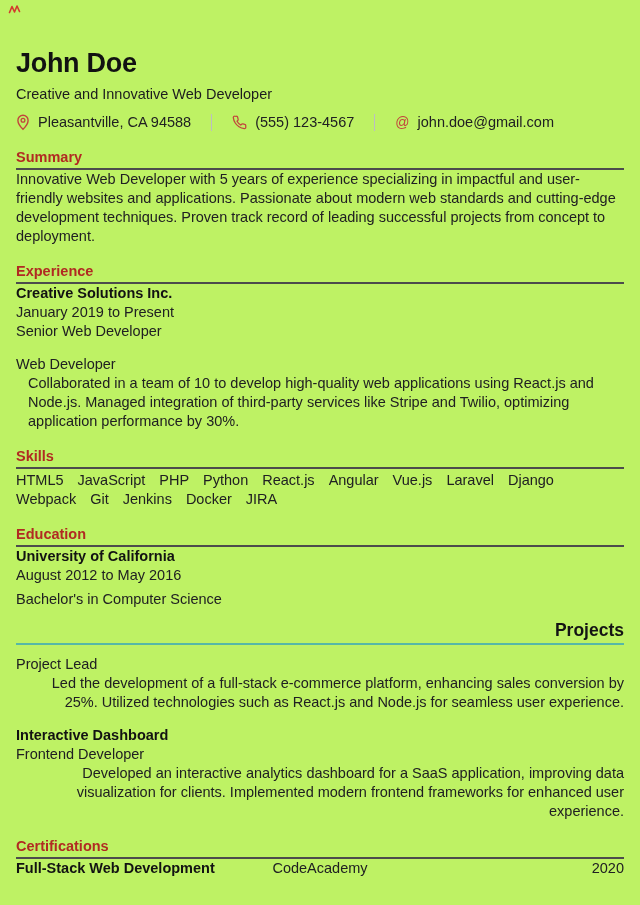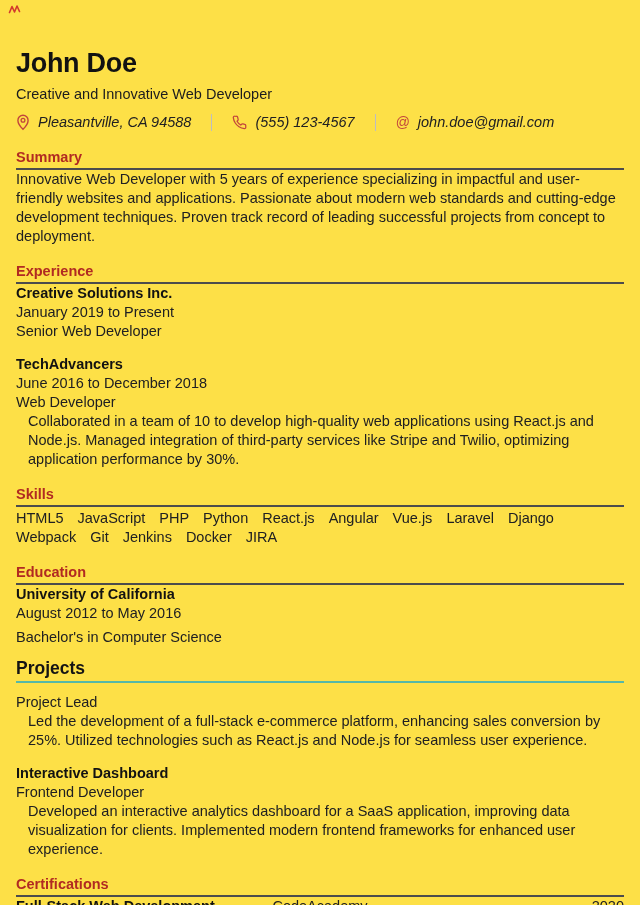--- a/index.html
+++ b/index.html
@@ -1,50 +1,50 @@
 <!DOCTYPE html>
 <html><head>
 <meta charset="utf-8">
 <style>
   html,body { margin:0; padding:0; background:#ffffff; }
   .page {
     position:relative;
     width:640px; height:905px;
     box-sizing:border-box;
     padding:48px 16px 0 16px;
-    background:#fde047;
+    background:#bef264;
     font-family:"Liberation Sans", sans-serif;
     font-size:14.5px;
     line-height:19px;
     color:#202022;
     overflow:hidden;
   }
   .corner-mark { position:absolute; top:4px; left:8px; }
 
   h1.name {
     margin:0; font-size:27px; line-height:31px;
     font-weight:700; color:#121212; letter-spacing:-0.3px;
   }
   .subtitle { margin-top:6px; color:#1c1c1e; }
-  .contact-row { margin-top:9px; margin-bottom:5px; display:flex; align-items:center;font-style:italic; }
+  .contact-row { margin-top:9px; margin-bottom:5px; display:flex; align-items:center; }
   .contact-item { display:flex; align-items:center; gap:8px; }
   .contact-item .ic { display:flex; align-items:center; }
   .at-glyph { color:#c2453c; font-size:14px; font-weight:400; }
   .pipe { width:1px; height:17px; background:#bcbcc3; margin:0 20px; }
 
   .sec { margin-top:16px; }
   .sec-head {
     font-weight:700; color:#b12a22;
     padding-bottom:1px; border-bottom:2px solid #4c4c4c;
   }
   .sec-head.projects-head {
     color:#141414; font-size:17.5px; line-height:22px;
     border-bottom:2px solid #56b8a7; padding-bottom:2px; margin-bottom:10px;
   }
-  .sec.projects { margin-top:10px; }
+  .sec.projects { margin-top:10px;text-align:right; }
 
   .para { margin:0; }
 
   .entry + .entry { margin-top:14px; }
   .entry-row { display:flex; justify-content:space-between; align-items:baseline;flex-direction:column; }
   .entry-title { font-weight:700; color:#121212; }
   .entry-right { font-weight:400; color:#202022; white-space:nowrap; }
   .entry-role { color:#202022; }
   .entry-desc { padding-left:12px; }
 
@@ -111,24 +111,20 @@
 
     <div class="entry">
       <div class="entry-row">
         <span class="entry-title">Creative Solutions Inc.</span>
         <span class="entry-right">January 2019 to Present</span>
       </div>
       <div class="entry-role">Senior Web Developer</div>
     </div>
 
     <div class="entry">
-      <div class="entry-row">
-        <span class="entry-title">TechAdvancers</span>
-        <span class="entry-right">June 2016 to December 2018</span>
-      </div>
       <div class="entry-role">Web Developer</div>
       <div class="entry-desc">Collaborated in a team of 10 to develop high-quality web applications using React.js and Node.js. Managed integration of third-party services like Stripe and Twilio, optimizing application performance by 30%.</div>
     </div>
   </section>
 
   <section class="sec">
     <div class="sec-head">Skills</div>
     <div class="skills-list">
       <span>HTML5</span>
       <span>JavaScript</span>

